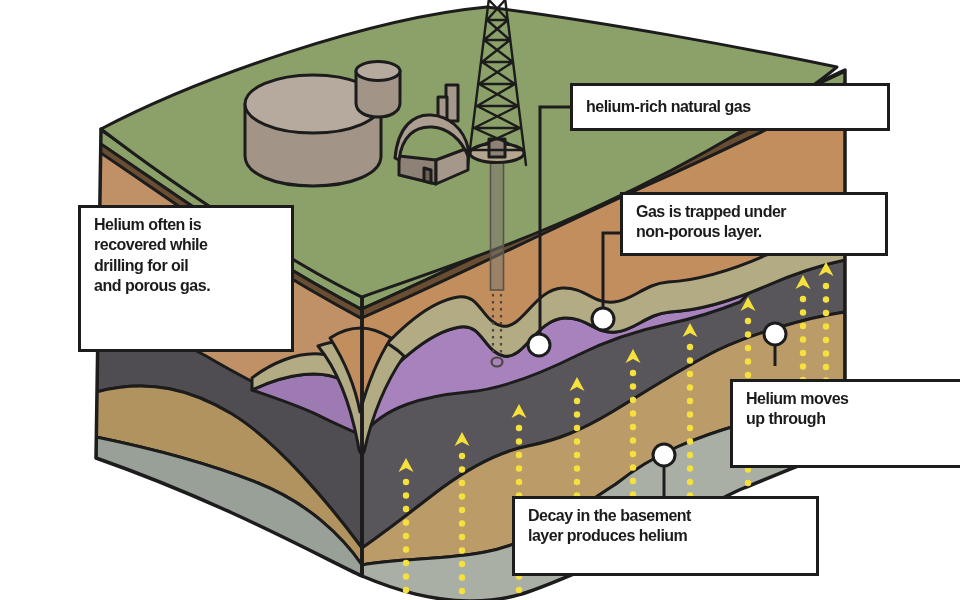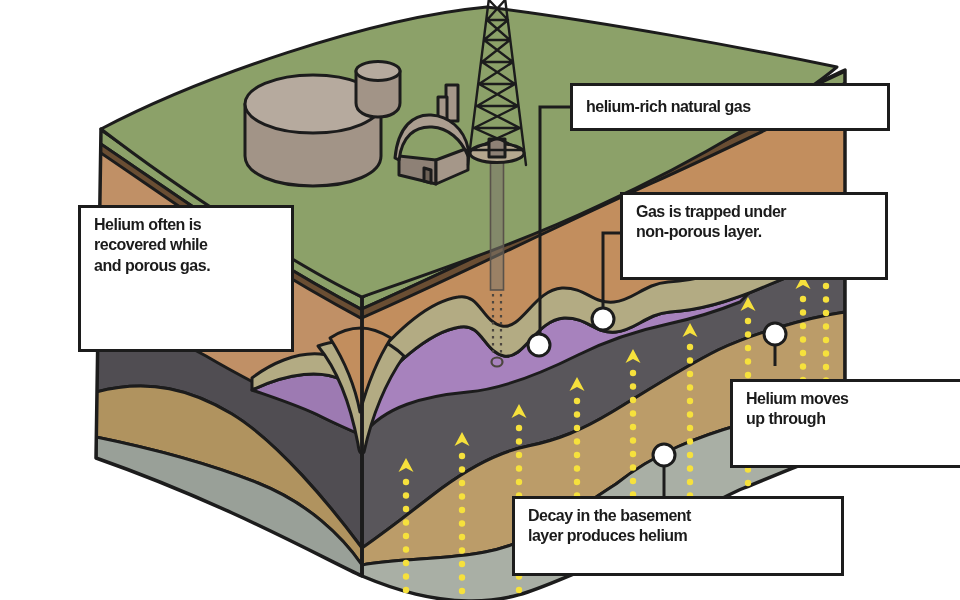--- a/index.html
+++ b/index.html
@@ -276,33 +276,34 @@
     <circle class="ccircle" cx="603" cy="319" r="11" fill="#ffffff"></circle>
     <circle class="ccircle" cx="775" cy="334" r="11" fill="#ffffff"></circle>
     <circle class="ccircle" cx="664" cy="455" r="11" fill="#ffffff"></circle>
   </g>
 </svg>
 
 <div class="callout vcenter" style="left:570px;top:83px;width:320px;height:48px;">
   <div class="ln">helium-rich natural gas</div>
 </div>
 
-<div class="callout" style="left:620px;top:192px;width:268px;height:88px;">
+<div class="callout" style="left:620px;top:192px;width:268px;height:64px;">
   <div class="ln">Gas is trapped under</div>
   <div class="ln">non-porous layer.</div>
 </div>
 
 <div class="callout" style="left:78px;top:205px;width:216px;height:147px;">
   <div class="ln">Helium often is</div>
   <div class="ln">recovered while</div>
+  <div class="ln">drilling for oil</div>
   <div class="ln">and porous gas.</div>
 </div>
 
 <div class="callout" style="left:706px;top:379px;width:249px;height:89px;margin-left:24px;">
   <div class="ln">Helium moves</div>
   <div class="ln">up through</div>
 </div>
 
-<div class="callout" style="left:512px;top:496px;width:332px;height:80px;">
+<div class="callout" style="left:512px;top:496px;width:307px;height:80px;">
   <div class="ln">Decay in the basement</div>
   <div class="ln">layer produces helium</div>
 </div>
 </div>
 
 </body></html>

